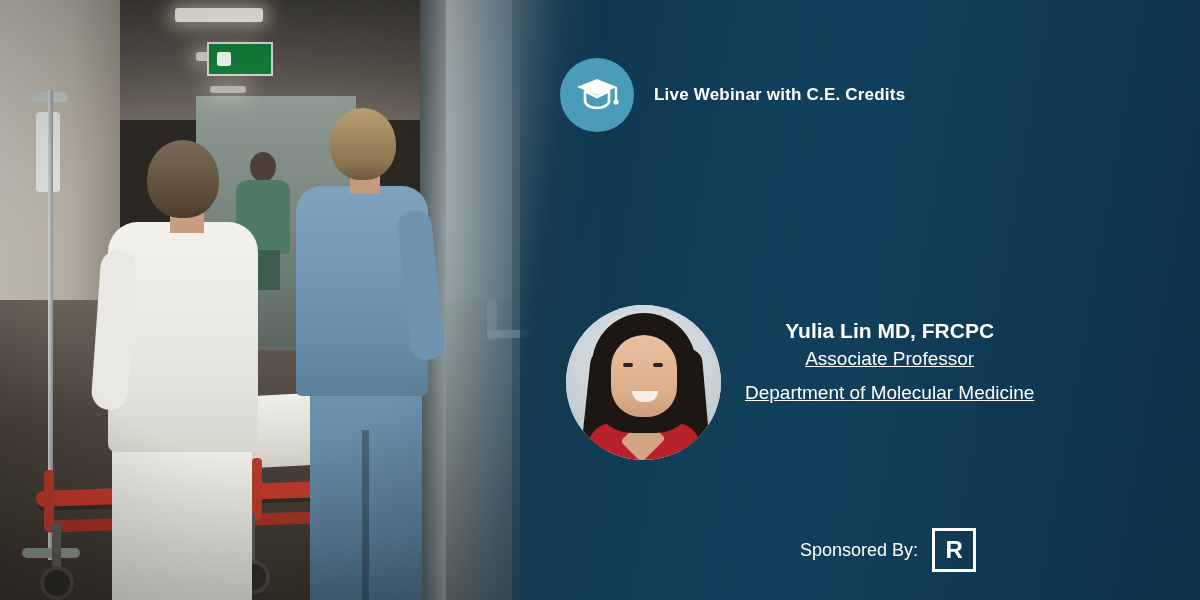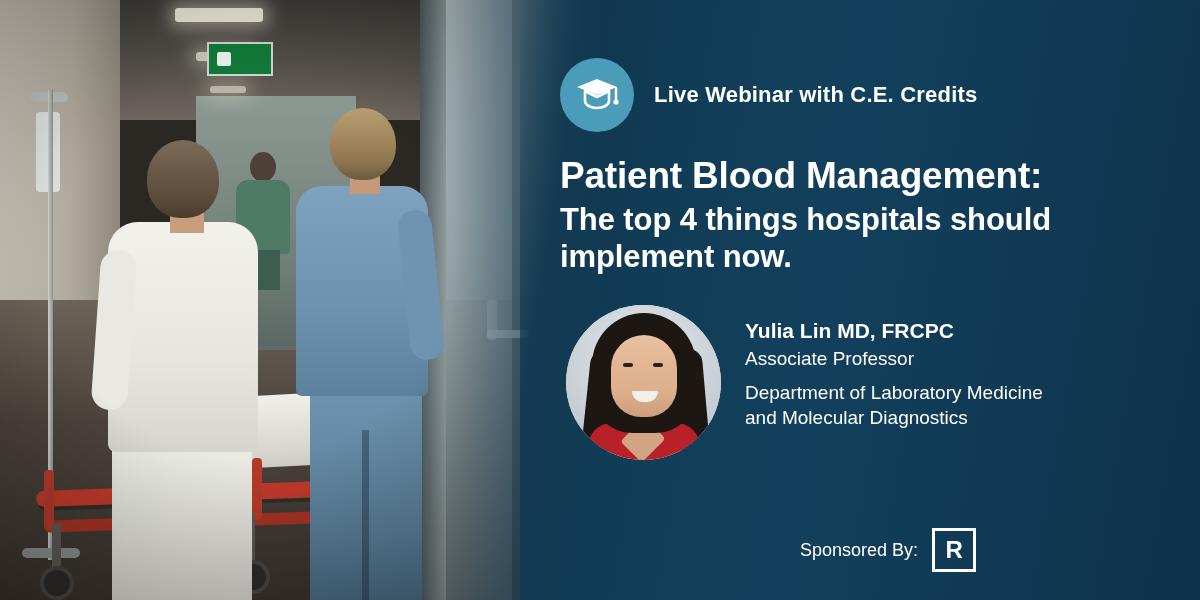--- a/index.html
+++ b/index.html
@@ -226,42 +226,42 @@
     display: flex; align-items: center; gap: 20px;
   }
   .badge-circle {
     width: 74px; height: 74px; border-radius: 50%;
     background: #4a9cb8;
     display: flex; align-items: center; justify-content: center;
   }
   .badge-circle svg { display: block; }
   .badge-text {
     color: #ffffff;
-    font-size: 22px;
+    font-size: 17px;
     font-weight: bold;
     letter-spacing: .2px;
     white-space: nowrap;
   }
 
   .headline {
     position: absolute; left: 560px; top: 155px; width: 625px;
     color: #ffffff;
   }
   .headline .l1 {
     font-size: 37px; font-weight: bold; line-height: 1.14;
     letter-spacing: -.2px;
   }
   .headline .l2 {
     font-size: 31px; font-weight: bold; line-height: 1.2;
     letter-spacing: -.1px; margin-top: 4px;
   }
 
   .speaker {
     position: absolute; left: 566px; top: 305px;
-    display: flex; align-items: flex-start; gap: 24px;
+    display: flex; align-items: flex-start; gap: 24px; text-align: center;
   }
   .avatar {
     width: 155px; height: 155px; border-radius: 50%;
     overflow: hidden; position: relative;
     background: #cfd6da;
     flex: 0 0 auto;
   }
   .av-bg { position: absolute; inset: 0; background: radial-gradient(circle at 50% 35%, #e7ebee 0%, #c3ccd2 70%, #aab5bc 100%); }
   .av-hair {
     position: absolute; left: 26px; top: 8px; width: 104px; height: 120px;
@@ -283,21 +283,21 @@
     position: absolute; left: 22px; top: 118px; width: 112px; height: 50px;
     background: #b8202a; border-radius: 24px 24px 0 0;
   }
   .av-shirt-v {
     position: absolute; left: 62px; top: 118px; width: 30px; height: 34px;
     background: #d3a483; transform: rotate(45deg); border-radius: 4px;
   }
 
   .speaker-text { color: #ffffff; padding-top: 14px; }
   .sp-name { font-size: 21px; font-weight: bold; margin-bottom: 3px; }
-  .sp-line { font-size: 19px; line-height: 1.32; font-weight: normal; }
+  .sp-line { font-size: 19px; line-height: 1.32; font-weight: normal; text-decoration: underline; }
   .sp-gap { height: 9px; }
 
   .sponsor {
     position: absolute; left: 800px; top: 528px;
     display: flex; align-items: center; gap: 14px;
   }
   .sponsor-label { color: #ffffff; font-size: 18px; text-align: center; }
   .sponsor-brand {
     color: #ffffff; font-size: 30px; font-weight: bold; letter-spacing: .5px;
   }
@@ -385,45 +385,40 @@
       <svg width="44" height="38" viewBox="0 0 44 38" aria-hidden="true">
         <path d="M22 3 L42 11 L22 19 L2 11 Z" fill="#ffffff"></path>
         <path d="M10 15 L10 25 C10 29 16 32 22 32 C28 32 34 29 34 25 L34 15 L22 21 Z" fill="#4a9cb8" stroke="#ffffff" stroke-width="2.6" stroke-linejoin="round"></path>
         <path d="M41 12 L41 24" stroke="#ffffff" stroke-width="2.4" stroke-linecap="round"></path>
         <circle cx="41" cy="26" r="2.6" fill="#ffffff"></circle>
       </svg>
     </div>
     <div class="badge-text">Live Webinar with C.E. Credits</div>
   </div>
 
-  <div class="headline">
-    <div class="l1">Patient Blood Management:</div>
-    <div class="l2">The top 4 things hospitals should implement now.</div>
-  </div>
 
   <div class="speaker">
     <div class="avatar">
       <div class="av-bg"></div>
       <div class="av-hair-l"></div>
       <div class="av-hair-r"></div>
       <div class="av-shirt"></div>
       <div class="av-neck"></div>
       <div class="av-shirt-v"></div>
       <div class="av-hair"></div>
       <div class="av-face"></div>
       <div class="av-eye l"></div>
       <div class="av-eye r"></div>
       <div class="av-smile"></div>
     </div>
     <div class="speaker-text">
       <div class="sp-name">Yulia Lin MD, FRCPC</div>
       <div class="sp-line">Associate Professor</div>
       <div class="sp-gap"></div>
-      <div class="sp-line">Department of Laboratory Medicine</div>
-      <div class="sp-line">and Molecular Diagnostics</div>
+      <div class="sp-line">Department of Molecular Medicine</div>
       <div class="sp-gap"></div>
     </div>
   </div>
 
   <div class="sponsor">
     <div class="sponsor-label">Sponsored By:</div>
     <div class="sponsor-mark">R</div>
   </div>
 
 </div>

